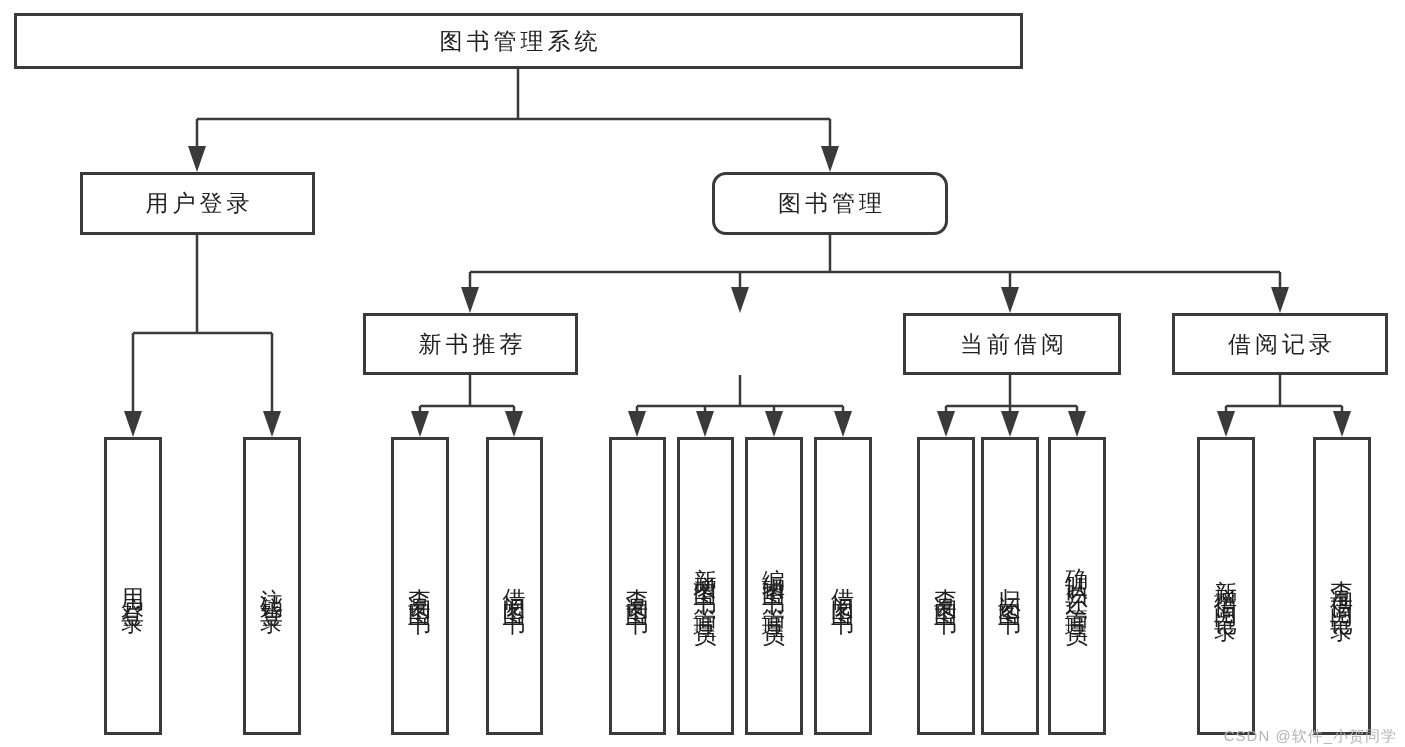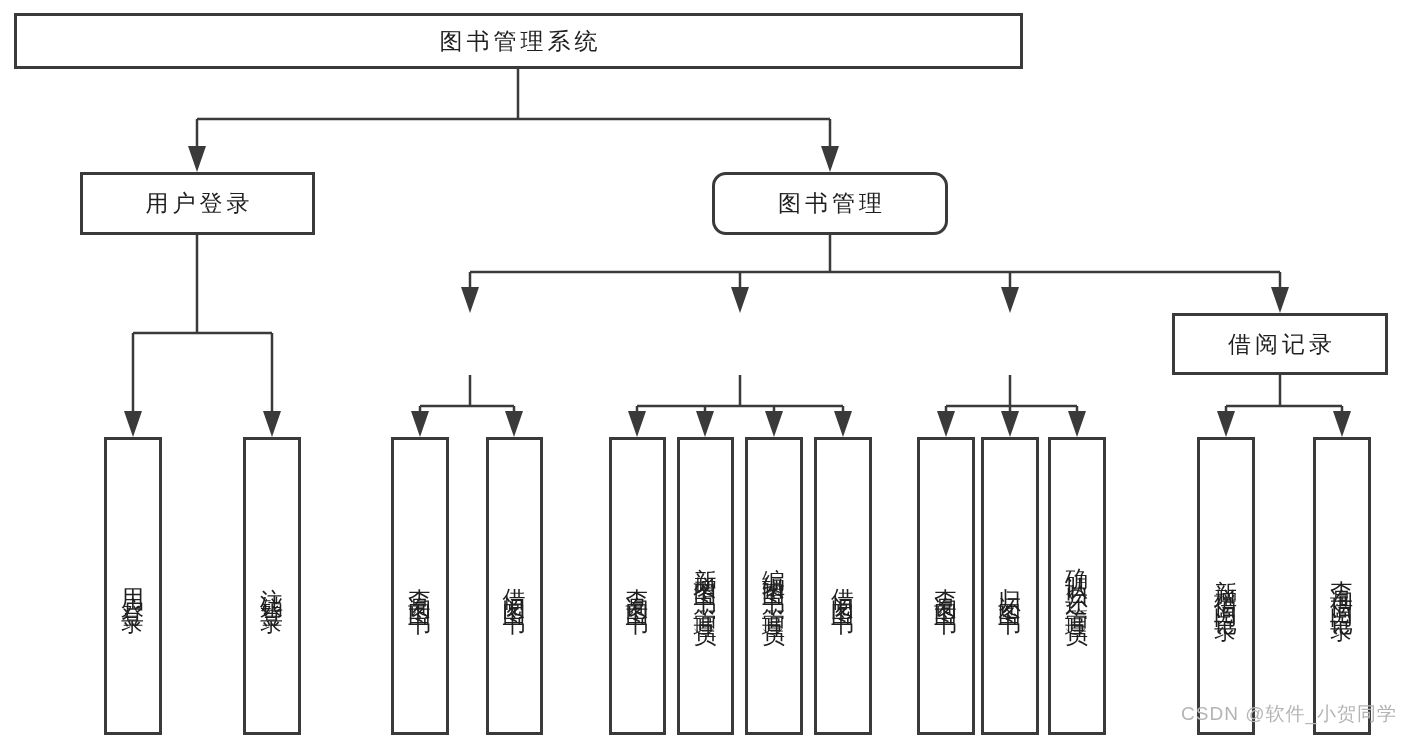--- a/index.html
+++ b/index.html
@@ -36,22 +36,22 @@
   .box-v span {
     writing-mode: vertical-rl;
     text-orientation: mixed;
     font-size: 23px;
     line-height: 1.05;
     letter-spacing: 8px;
   }
   .watermark {
     position: absolute;
     right: 8px;
-    bottom: 20px;
-    font-size: 19px;
+    bottom: 1px;
+    font-size: 15px;
     letter-spacing: 1px;
     color: var(--watermark, #b4b4b4);
     z-index: 5;
     white-space: nowrap;
     text-align: right;
   }
 </style>
 </head>
 <body>
 
@@ -100,20 +100,26 @@
     <span>图书管理系统</span>
   </div>
 
   <div class="box box-h" style="left:80px; top:172px; width:235px; height:63px;">
     <span>用户登录</span>
   </div>
   <div class="box box-h" style="left:712px; top:172px; width:236px; height:63px;border-radius:14px;">
     <span>图书管理</span>
   </div>
 
+  <div class="box box-h" style="left:363px; top:313px; width:215px; height:62px;">
+    <span>新书推荐</span>
+  </div>
+  <div class="box box-h" style="left:903px; top:313px; width:218px; height:62px;">
+    <span>当前借阅</span>
+  </div>
   <div class="box box-h" style="left:1172px; top:313px; width:216px; height:62px;">
     <span>借阅记录</span>
   </div>
 
   <div class="box box-v" style="left:104px; top:437px; width:58px; height:298px;">
     <span>用户登录</span>
   </div>
   <div class="box box-v" style="left:243px; top:437px; width:58px; height:298px;">
     <span>注销登录</span>
   </div>

